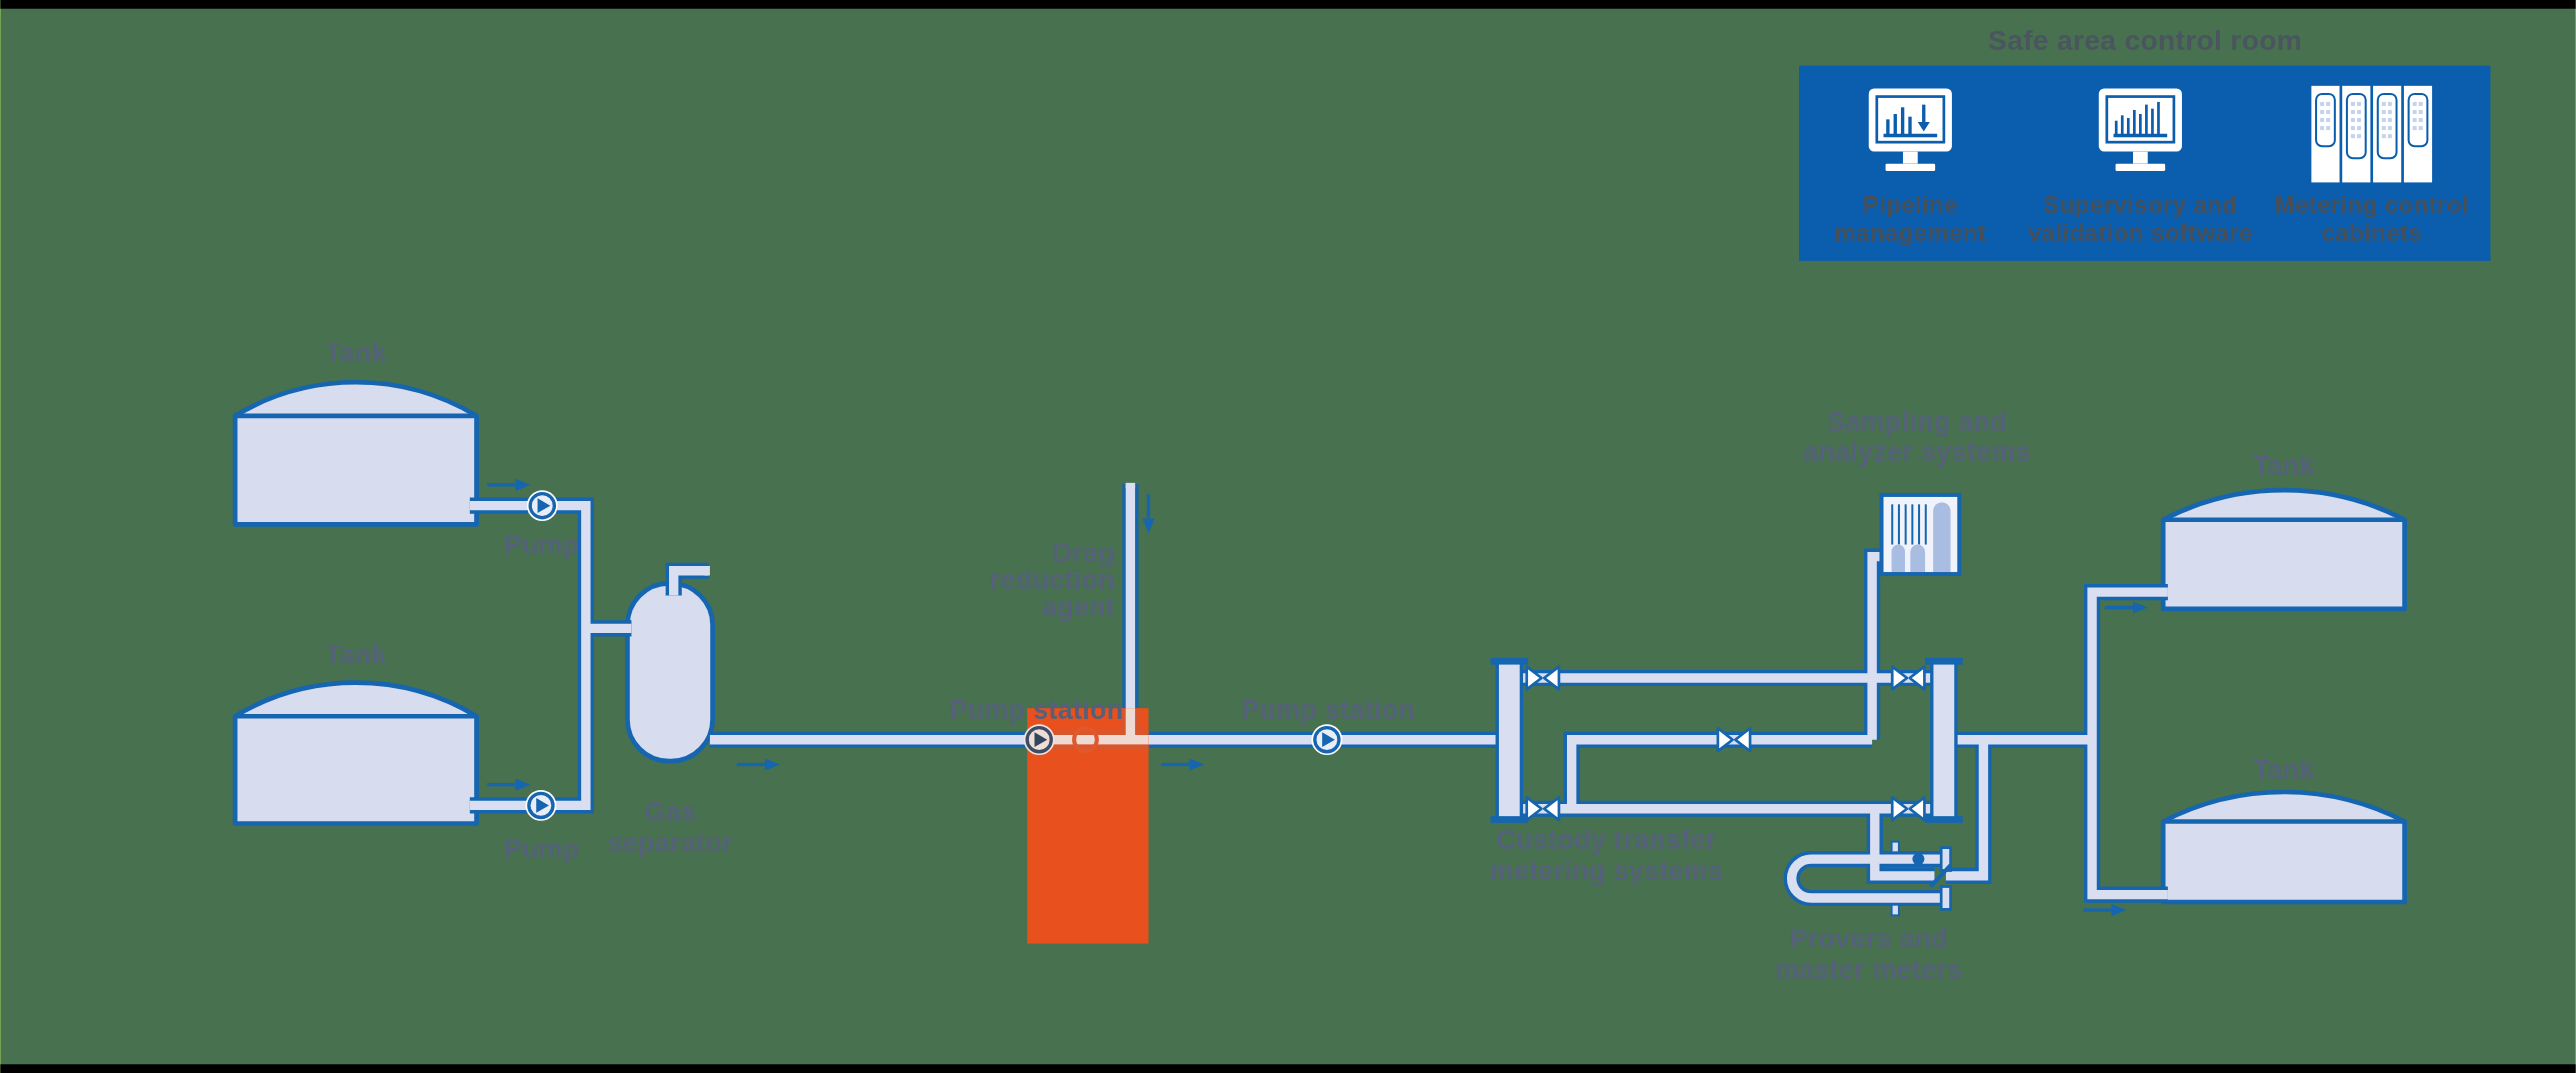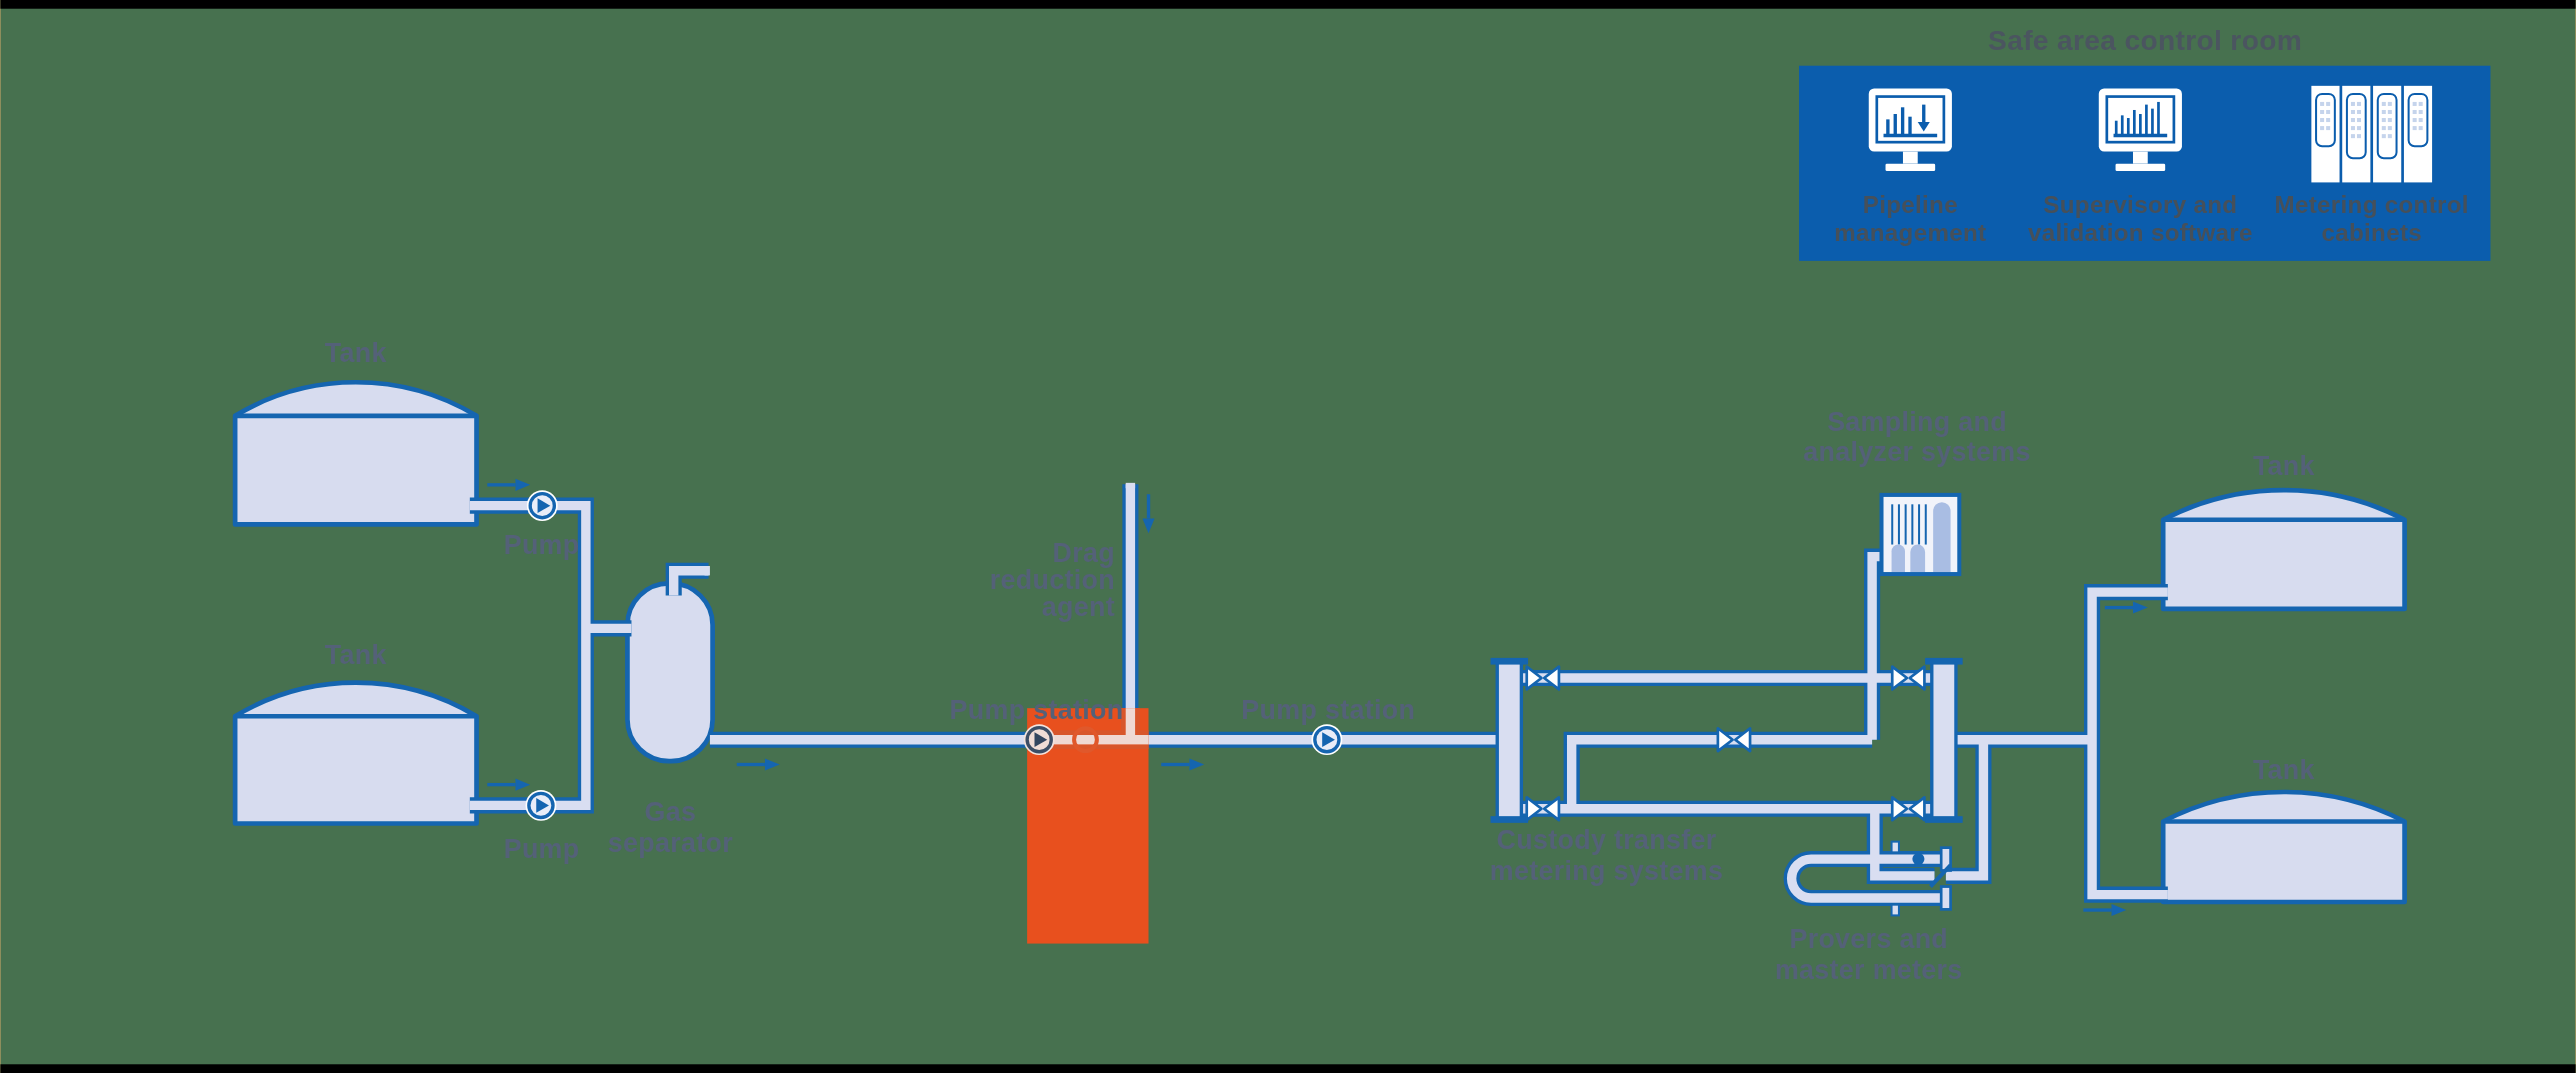--- a/index.html
+++ b/index.html
@@ -1,16 +1,16 @@
 <!DOCTYPE html>
 <html style="font-size:10.7px"><head>
 <meta charset="utf-8">
 <style>
   html,body{margin:0;padding:0;background:#47714F;}
-  .stage{position:relative;width:2576px;height:1073px;background:#fdba74;overflow:hidden;}
+  .stage{position:relative;width:2576px;height:1073px;background:#bef264;overflow:hidden;}
   svg{display:block;}
   text{font-family:"Liberation Sans","DejaVu Sans",sans-serif;font-weight:700;}
   .lbl{fill:#546178;font-size:40px;letter-spacing:.5px;}
   .boxlbl{fill:#46505A;font-size:36px;letter-spacing:.5px;}
   .title{fill:#4B5560;font-size:42px;letter-spacing:.5px;}
 </style>
 </head>
 <body>
 
 <div class="stage">

